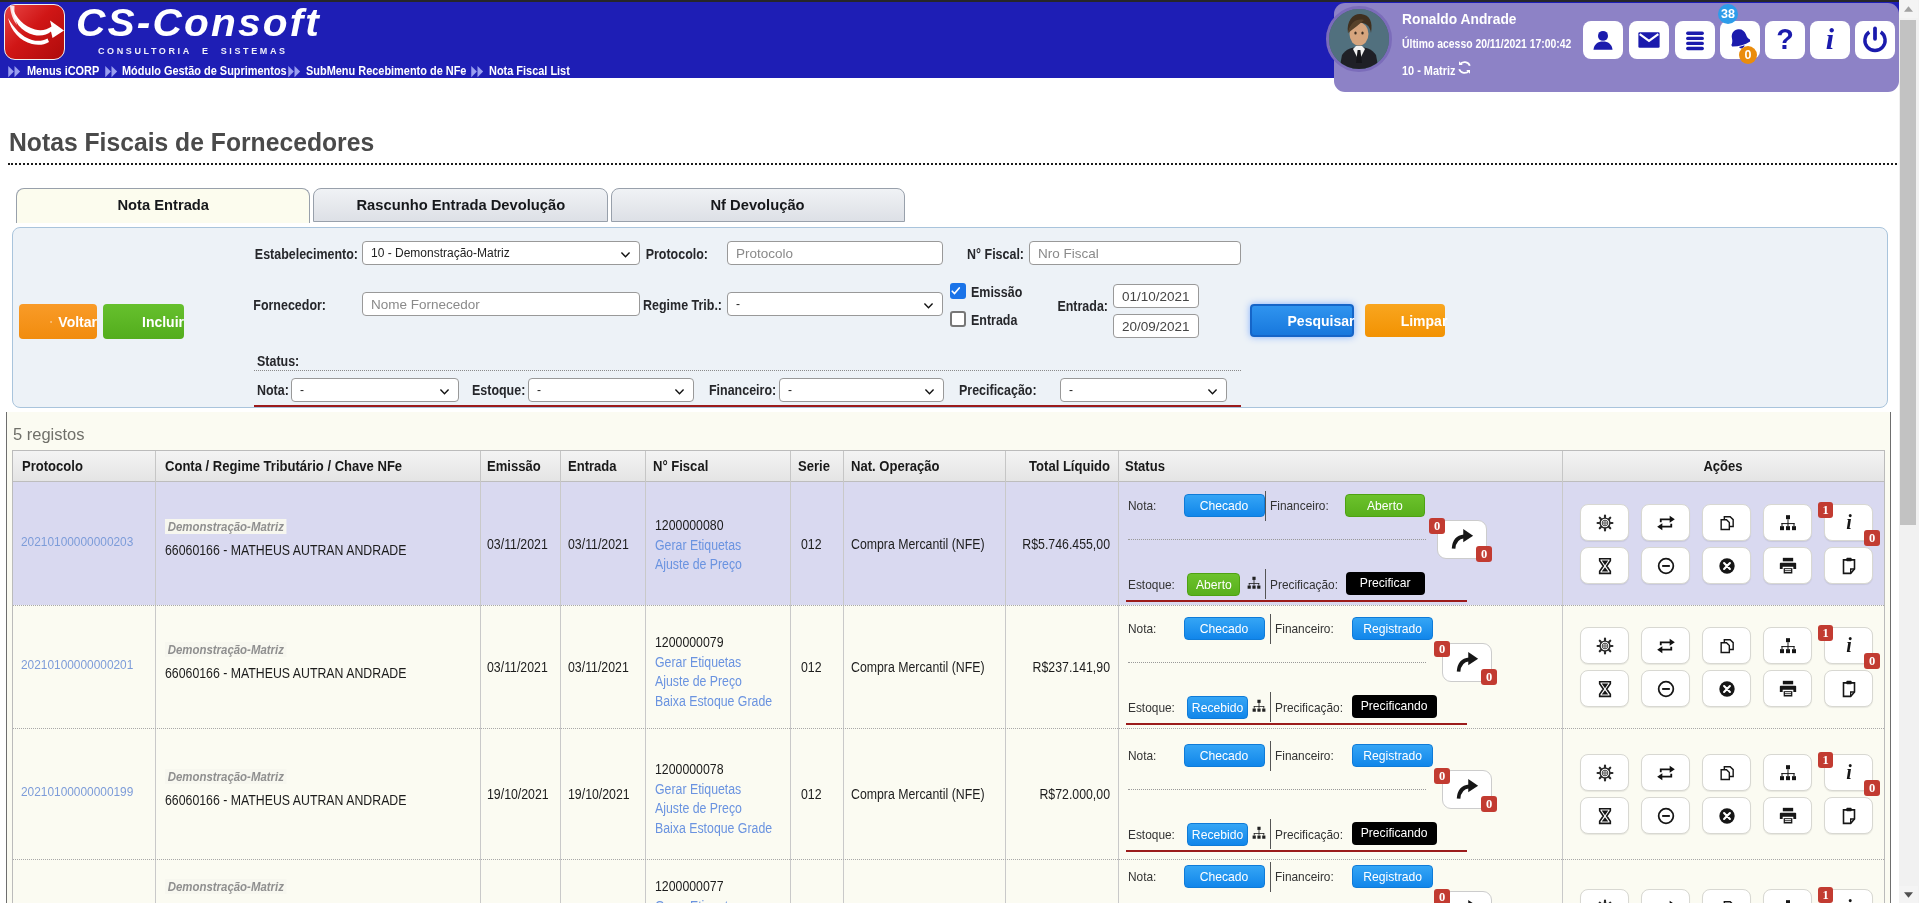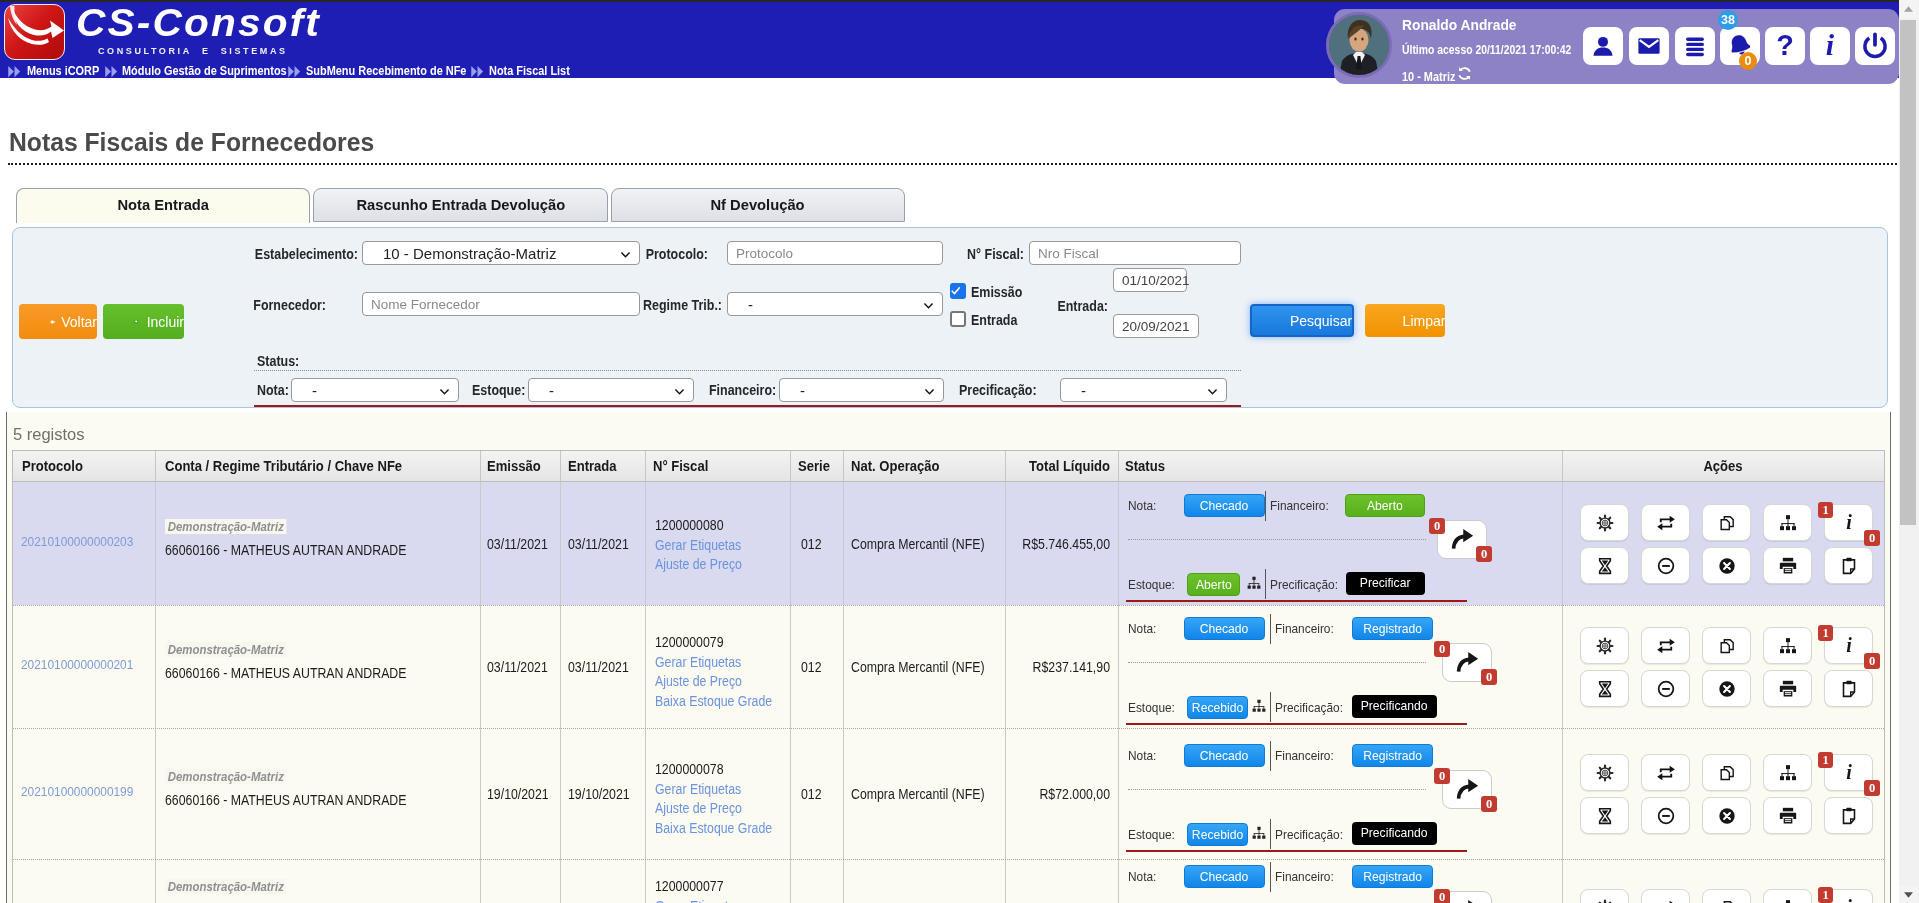--- a/index.html
+++ b/index.html
@@ -5,21 +5,21 @@
 html,body{width:1919px;height:903px;overflow:hidden;}
 body{font-family:"Liberation Sans",sans-serif;background:#fff;position:relative;}
 .abs{position:absolute;}
 #topbar{position:absolute;left:0;top:0;width:1899px;height:78px;background:#1e1eb5;border-top:2px solid #26262a;}
 #logo{position:absolute;left:4px;top:2px;width:61px;height:56px;border-radius:11px;
  background:linear-gradient(135deg,#e84545 0%,#d01616 45%,#ae0b0b 100%);border:1px solid #f0f0f0;}
 #brand{position:absolute;left:76px;top:0px;color:#fff;font-style:italic;font-weight:bold;font-size:38px;letter-spacing:2px;transform:scaleX(1.07);transform-origin:0 0;}
 #brandsub{position:absolute;left:98px;top:44px;color:#f0f0fa;font-weight:bold;font-size:9px;letter-spacing:2.6px;}
 .crumbt{position:absolute;top:62px;color:#fff;font-weight:bold;font-size:12.5px;transform:scaleX(.875);transform-origin:0 0;white-space:nowrap;}
 .crumbc{position:absolute;top:62px;}
-#upanel{position:absolute;left:1334px;top:7px;width:565px;height:75px;background:#8d82c6;border-radius:11px;}
+#upanel{position:absolute;left:1334px;top:1px;width:565px;height:89px;background:#8d82c6;border-radius:11px;}
 #avatar{position:absolute;left:-8px;top:3px;width:66px;height:66px;border-radius:50%;border:3px solid #7b6cba;overflow:hidden;background:#4a6474;}
 #uname{position:absolute;left:68px;top:7px;color:#fff;font-weight:bold;font-size:15px;transform:scaleX(.92);transform-origin:0 0;}
 #ulast{position:absolute;left:68px;top:33px;color:#fff;font-weight:bold;font-size:13px;transform:scaleX(.80);transform-origin:0 0;}
 #umat{position:absolute;left:68px;top:60px;color:#fff;font-weight:bold;font-size:13px;transform:scaleX(.84);transform-origin:0 0;}
 #urefresh{position:absolute;left:122px;top:56px;}
 .ibtn{position:absolute;top:18px;width:40px;height:38px;background:#fff;border-radius:8px;display:flex;align-items:center;justify-content:center;}
 #sbar{position:absolute;left:1899px;top:0;width:20px;height:903px;background:#f1f1f1;}
 #sthumb{position:absolute;left:1px;top:20px;width:16px;height:505px;background:#c2c2c2;}
 .sarrow{position:absolute;left:0;width:19px;height:18px;background:#f4f4f4;display:flex;align-items:center;justify-content:center;}
 #title{position:absolute;left:9px;top:127px;font-size:26px;font-weight:bold;color:#4a4a4a;transform:scaleX(.95);transform-origin:0 0;white-space:nowrap;}
@@ -28,26 +28,26 @@
  font-size:15.5px;font-weight:bold;color:#16181b;text-align:center;line-height:32px;}
 .tab span{display:inline-block;transform:scaleX(.95);}
 #tab1{left:16px;width:294px;background:#fcfcee;border-bottom:none;height:35px;}
 #tab2{left:313px;width:295px;background:linear-gradient(#f0f2f5,#dde0e6);}
 #tab3{left:611px;width:294px;background:linear-gradient(#f0f2f5,#dde0e6);}
 #fpanel{position:absolute;left:12px;top:227px;width:1876px;height:181px;background:#edf2f7;border:1px solid #a9c4dc;border-radius:8px;}
 .lbl{position:absolute;font-size:14px;font-weight:bold;color:#26272b;white-space:nowrap;text-align:right;transform:scaleX(.89);transform-origin:100% 0;}
 .lbll{position:absolute;font-size:14px;font-weight:bold;color:#26272b;white-space:nowrap;transform:scaleX(.89);transform-origin:0 0;}
 .inp{position:absolute;background:#fff;border:1px solid #999;border-radius:4px;font-size:13.5px;color:#444;padding:0 0 0 8px;display:flex;align-items:center;}
 .inp .ph{color:#8a8a8a;}
-.sel{position:absolute;background:#fff;border:1px solid #999;border-radius:4px;font-size:15px;color:#222;padding-left:20px;display:flex;align-items:center;}
+.sel{position:absolute;background:#fff;border:1px solid #999;border-radius:4px;font-size:12px;color:#222;padding-left:8px;display:flex;align-items:center;}
 .sel svg{position:absolute;right:7px;top:50%;margin-top:-5px;}
 .cbx{position:absolute;width:16px;height:16px;border-radius:3px;}
 .cbx.on{background:#1a73e8;}
 .cbx.off{background:#fff;border:2px solid #777;}
-.btn{position:absolute;border-radius:4px;color:#fff;font-weight:normal;display:flex;align-items:center;justify-content:center;padding-left:31px;}
+.btn{position:absolute;border-radius:4px;color:#fff;font-weight:bold;display:flex;align-items:center;justify-content:center;padding-left:31px;}
 #bvoltar{left:19px;top:304px;width:78px;height:35px;background:linear-gradient(#f99b28,#f18c0e);font-size:14px;}
 #bincluir{left:103px;top:304px;width:81px;height:35px;background:linear-gradient(#66c02d,#53ad1d);font-size:14px;}
 #bpesq{left:1250px;top:304px;width:104px;height:33px;background:linear-gradient(#2f94ef,#1878dd);border:2px solid #1565c8;font-size:14px;box-shadow:0 0 7px rgba(120,170,255,.9);}
 #blimpar{left:1365px;top:304px;width:80px;height:33px;background:linear-gradient(#f9a61f,#f29202);font-size:14px;}
 #frame{position:absolute;left:6px;top:412px;width:1885px;height:491px;background:#fbfbf2;border-left:1px solid #6e6e6e;border-right:1px solid #6e6e6e;}
 #nreg{position:absolute;left:13px;top:425px;font-size:16.5px;color:#70706a;}
 #tbl{position:absolute;left:12px;top:450px;width:1873px;height:453px;border:1px solid #bbb;border-bottom:none;overflow:hidden;background:#fbfbf2;}
 #thead{position:absolute;left:0;top:0;width:1871px;height:31px;background:linear-gradient(#f3f3f3,#e4e4e4);border-bottom:1px solid #bdbdbd;}
 #thead div{position:absolute;top:0;height:31px;line-height:31px;font-size:14.5px;font-weight:bold;color:#191919;transform:scaleX(.9);}
 .row1bg{position:absolute;left:0;top:31px;width:1871px;height:123px;background:#d9d9f0;}
@@ -218,21 +218,21 @@
     <div class="sel" style="left:714px;top:64px;width:216px;height:24px;">-<svg width="13" height="13" viewBox="0 0 24 24">
         <path d="M4.5 8.5L12 16l7.5-7.5" stroke="#111" stroke-width="2.6" fill="none"></path>
       </svg></div>
     <div class="cbx on" style="left:937px;top:55px;"><svg width="12" height="12" viewBox="0 0 24 24">
         <path d="M4.5 12.5l4.5 4.5 9.5-11" stroke="#fff" stroke-width="3.4" fill="none" stroke-linecap="round"></path>
       </svg></div>
     <div class="lbll" style="left:958px;top:56px;">Emissão</div>
     <div class="cbx off" style="left:937px;top:83px;"></div>
     <div class="lbll" style="left:958px;top:84px;">Entrada</div>
     <div class="lbl" style="left:835px;top:70px;width:260px;">Entrada:</div>
-    <div class="inp" style="left:1100px;top:40px;width:74px;height:24px;">
+    <div class="inp" style="left:1100px;top:56px;width:86px;height:24px;">
       <span>01/10/2021</span>
     </div>
     <div class="inp" style="left:1100px;top:86px;width:86px;height:24px;">
       <span>20/09/2021</span>
     </div>
     <div class="lbll" style="left:244px;top:125px;">Status:</div>
     <div class="abs" style="left:241px;top:142px;width:987px;border-top:1px dotted #8a8a8a;"></div>
     <div class="lbll" style="left:244px;top:154px;">Nota:</div>
     <div class="sel" style="left:278px;top:150px;width:168px;height:24px;">-<svg width="13" height="13" viewBox="0 0 24 24">
         <path d="M4.5 8.5L12 16l7.5-7.5" stroke="#111" stroke-width="2.6" fill="none"></path>

